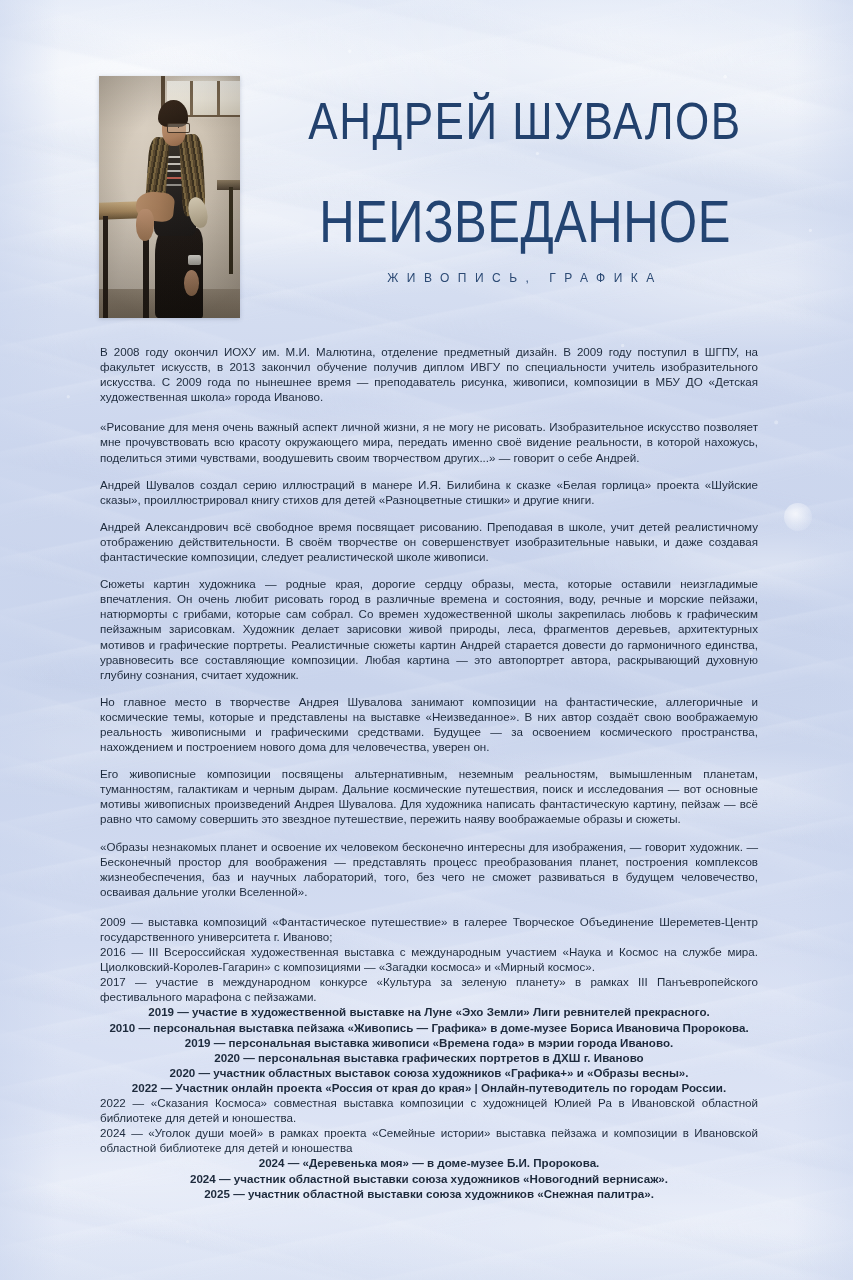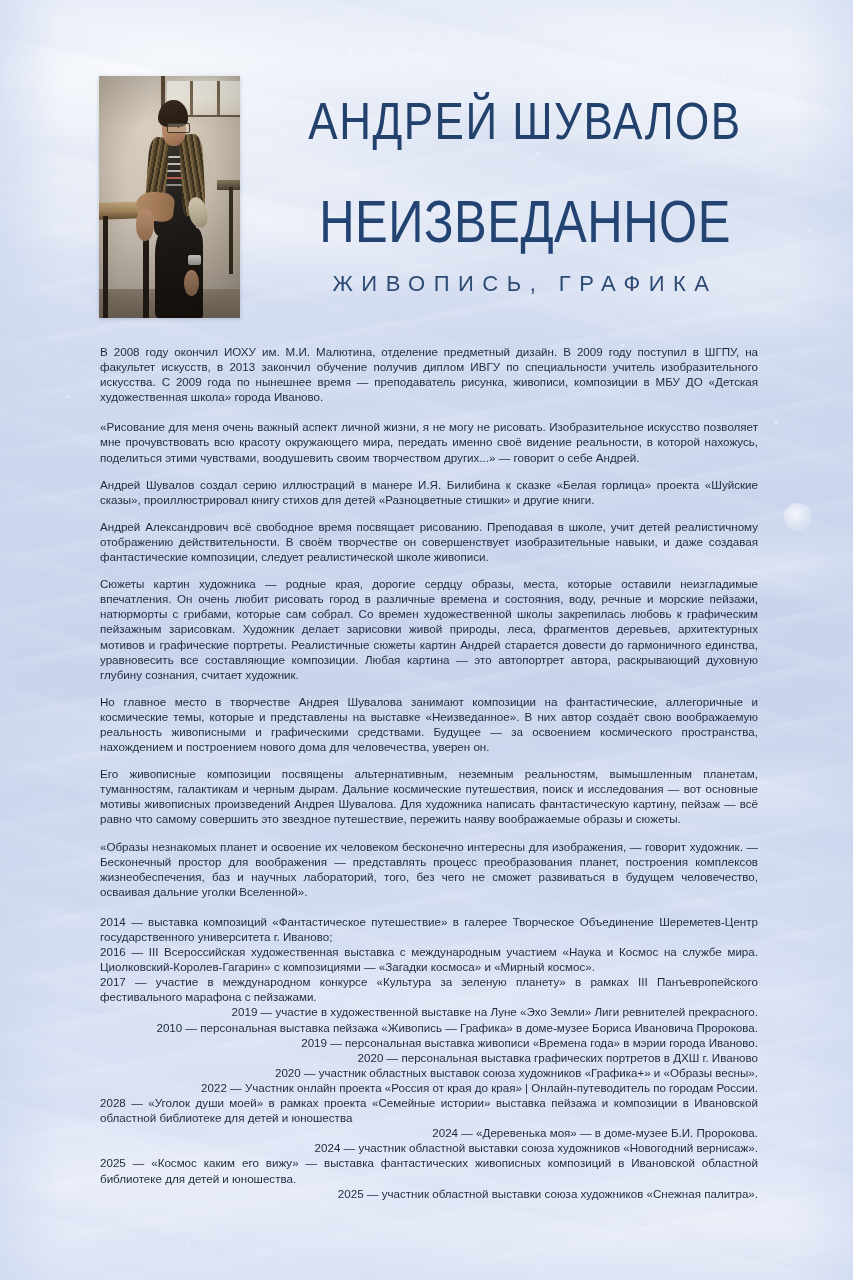--- a/index.html
+++ b/index.html
@@ -279,21 +279,21 @@
     line-height: 1;
     letter-spacing: 0.5px;
     font-weight: 400;
     color: #234472;
     white-space: nowrap;
     transform: scaleY(1.22);
     transform-origin: center top;
   }
   .exh-kinds {
     margin-top: 30px;
-    font-size: 22px;
+    font-size: 12px;
     letter-spacing: 8.5px;
     font-weight: 400;
     color: #2c4a74;
     white-space: nowrap;
   }
 
   
   .body-text {
     position: absolute;
     left: 100px; top: 344px;
@@ -304,21 +304,21 @@
     text-align: justify;
     text-justify: inter-word;
   }
   .para { margin: 0; }
   .para + .para { margin-top: 12px; }
   .gap-lg { height: 15px; }
   .gap-md { height: 15px; }
   .nowrap-last { text-align: left; }
   .bio-block .para { text-align: justify; }
   .exh-list .item { margin: 0; text-align: justify; }
-  .exh-list .item.left { text-align: right; }
+  .exh-list .item.left { text-align: center; font-weight: bold; }
 </style>
 </head>
 <body>
 
 <div id="poster">
 
   <div class="bg-base"></div>
   <div class="bg-wash"></div>
   <div class="bg-streaks"></div>
   <div class="bg-flecks"></div>
@@ -377,31 +377,31 @@
       <p class="para">Андрей Александрович всё свободное время посвящает рисованию. Преподавая в школе, учит детей реалистичному отображению действительности. В своём творчестве он совершенствует изобразительные навыки, и даже создавая фантастические композиции, следует реалистической школе живописи.</p>
       <p class="para">Сюжеты картин художника — родные края, дорогие сердцу образы, места, которые оставили неизгладимые впечатления. Он очень любит рисовать город в различные времена и состояния, воду, речные и морские пейзажи, натюрморты с грибами, которые сам собрал. Со времен художественной школы закрепилась любовь к графическим пейзажным зарисовкам. Художник делает зарисовки живой природы, леса, фрагментов деревьев, архитектурных мотивов и графические портреты. Реалистичные сюжеты картин Андрей старается довести до гармоничного единства, уравновесить все составляющие композиции. Любая картина — это автопортрет автора, раскрывающий духовную глубину сознания, считает художник.</p>
       <p class="para">Но главное место в творчестве Андрея Шувалова занимают композиции на фантастические, аллегоричные и космические темы, которые и представлены на выставке «Неизведанное». В них автор создаёт свою воображаемую реальность живописными и графическими средствами. Будущее — за освоением космического пространства, нахождением и построением нового дома для человечества, уверен он.</p>
       <p class="para">Его живописные композиции посвящены альтернативным, неземным реальностям, вымышленным планетам, туманностям, галактикам и черным дырам. Дальние космические путешествия, поиск и исследования — вот основные мотивы живописных произведений Андрея Шувалова. Для художника написать фантастическую картину, пейзаж — всё равно что самому совершить это звездное путешествие, пережить наяву воображаемые образы и сюжеты.</p>
       <p class="para">«Образы незнакомых планет и освоение их человеком бесконечно интересны для изображения, — говорит художник. — Бесконечный простор для воображения — представлять процесс преобразования планет, построения комплексов жизнеобеспечения, баз и научных лабораторий, того, без чего не сможет развиваться в будущем человечество, осваивая дальние уголки Вселенной».</p>
     </div>
 
     <div class="gap-md"></div>
 
     <div class="exh-list">
-      <p class="item">2014 — выставка композиций «Фантастическое путешествие» в галерее Творческое Объединение Шереметев-Центр государственного университета г. Иваново;</p>
+      <p class="item">2009 — выставка композиций «Фантастическое путешествие» в галерее Творческое Объединение Шереметев-Центр государственного университета г. Иваново;</p>
       <p class="item">2016 — III Всероссийская художественная выставка с международным участием «Наука и Космос на службе мира. Циолковский-Королев-Гагарин» с композициями — «Загадки космоса» и «Мирный космос».</p>
       <p class="item">2017 — участие в международном конкурсе «Культура за зеленую планету» в рамках III Панъевропейского фестивального марафона с пейзажами.</p>
       <p class="item left">2019 — участие в художественной выставке на Луне «Эхо Земли» Лиги ревнителей прекрасного.</p>
       <p class="item left">2010 — персональная выставка пейзажа «Живопись — Графика» в доме-музее Бориса Ивановича Пророкова.</p>
       <p class="item left">2019 — персональная выставка живописи «Времена года» в мэрии города Иваново.</p>
       <p class="item left">2020 — персональная выставка графических портретов в ДХШ г. Иваново</p>
       <p class="item left">2020 — участник областных выставок союза художников «Графика+» и «Образы весны».</p>
       <p class="item left">2022 — Участник онлайн проекта «Россия от края до края» | Онлайн-путеводитель по городам России.</p>
-      <p class="item">2028 — «Уголок души моей»  в рамках проекта «Семейные истории» выставка пейзажа и композиции в Ивановской областной библиотеке для детей и юношества</p>
+      <p class="item">2022 — «Сказания Космоса» совместная выставка композиции с художницей Юлией Ра в Ивановской областной библиотеке для детей и юношества.</p>
+      <p class="item">2024 — «Уголок души моей»  в рамках проекта «Семейные истории» выставка пейзажа и композиции в Ивановской областной библиотеке для детей и юношества</p>
       <p class="item left">2024 — «Деревенька моя» — в доме-музее Б.И. Пророкова.</p>
       <p class="item left">2024 — участник областной выставки союза художников «Новогодний вернисаж».</p>
-      <p class="item">2025 — «Космос каким его вижу» — выставка фантастических живописных композиций в Ивановской областной библиотеке для детей и юношества.</p>
       <p class="item left">2025 — участник областной выставки союза художников «Снежная палитра».</p>
     </div>
 
   </div>
 
 </div>
 
 </body></html>

